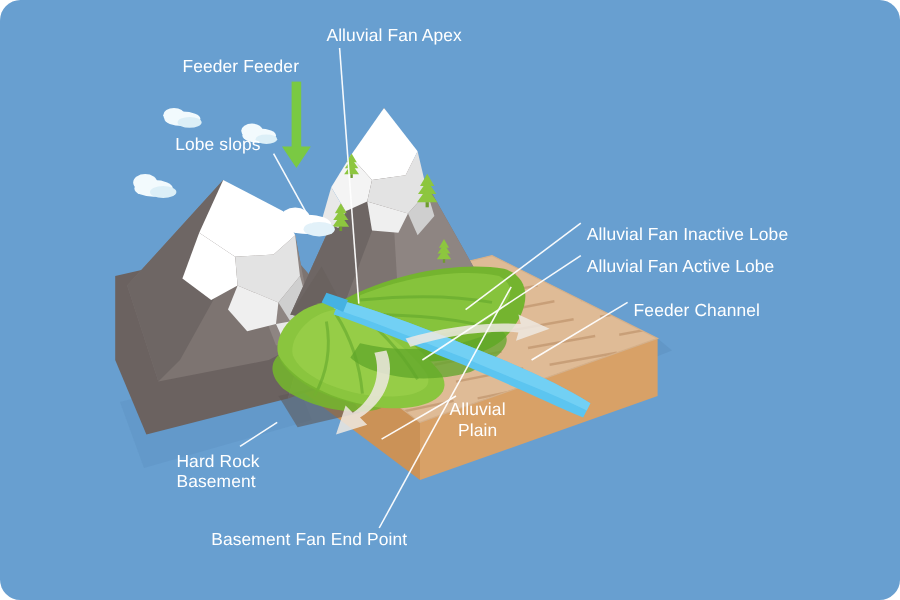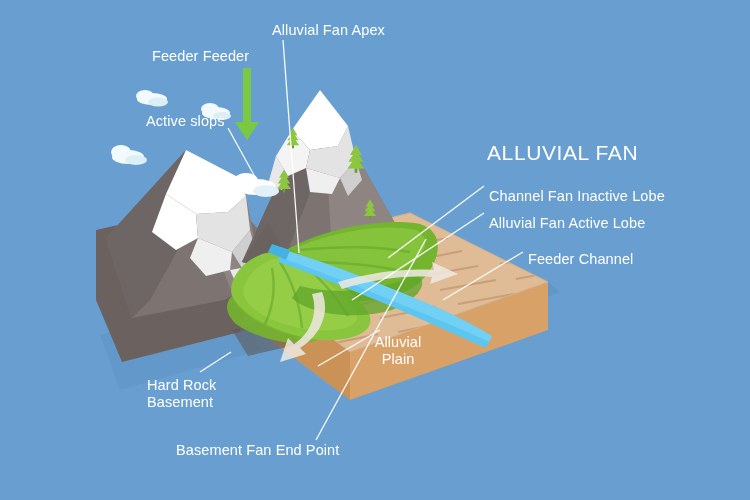--- a/index.html
+++ b/index.html
@@ -7,20 +7,21 @@
     padding: 0;
     background: #ffffff;
   }
   #stage {
     position: relative;
     width: 750px;
     height: 500px;
     overflow: hidden;
     background: #689fd0;
     font-family: "Liberation Sans", sans-serif;
+    border-radius: 17px;
   }
   #scene {
     position: absolute;
     left: 0;
     top: 0;
     width: 750px;
     height: 500px;
   }
   .lbl {
     position: absolute;
@@ -241,26 +242,25 @@
 
     <g>
       <rect id="fcShaft" x="243" y="68" width="8" height="58" fill="#7ac943"></rect>
       <polygon id="fcHead" points="235,122 259,122 247,140" fill="#7ac943"></polygon>
     </g>
   </svg>
 
   <div id="labels-layer">
       <div class="lbl right" style="left: 272px; top: 22px;">Alluvial Fan Apex</div>
       <div class="lbl right" style="left: 152px; top: 48px;">Feeder Feeder</div>
-      <div class="lbl right" style="left: 146px; top: 113px;">Active slops</div>
-      <div class="lbl right" style="left: 489px; top: 188px;">Channel Fan Inactive Lobe</div>
+      <div class="lbl right" style="left: 146px; top: 113px;">Lobe slops</div>
+      <div class="lbl right" style="left: 489px; top: 188px;">Alluvial Fan Inactive Lobe</div>
       <div class="lbl right" style="left: 489px; top: 215px; text-align: right;">Alluvial Fan Active Lobe</div>
       <div class="lbl right" style="left: 528px; top: 251px;">Feeder Channel</div>
       <div class="lbl center" style="left: 398px; top: 334px; transform: translateX(-50%); ">Alluvial
 Plain</div>
       <div class="lbl right" style="left: 111px; top: 377px; margin-left: 36px;">Hard Rock
 Basement</div>
       <div class="lbl right" style="left: 176px; top: 442px;">Basement Fan End Point</div>
     </div>
 
-  <div class="lbl title" style="left:487px; top:144px;">ALLUVIAL FAN</div>
 
 </div>
 
 </body></html>

